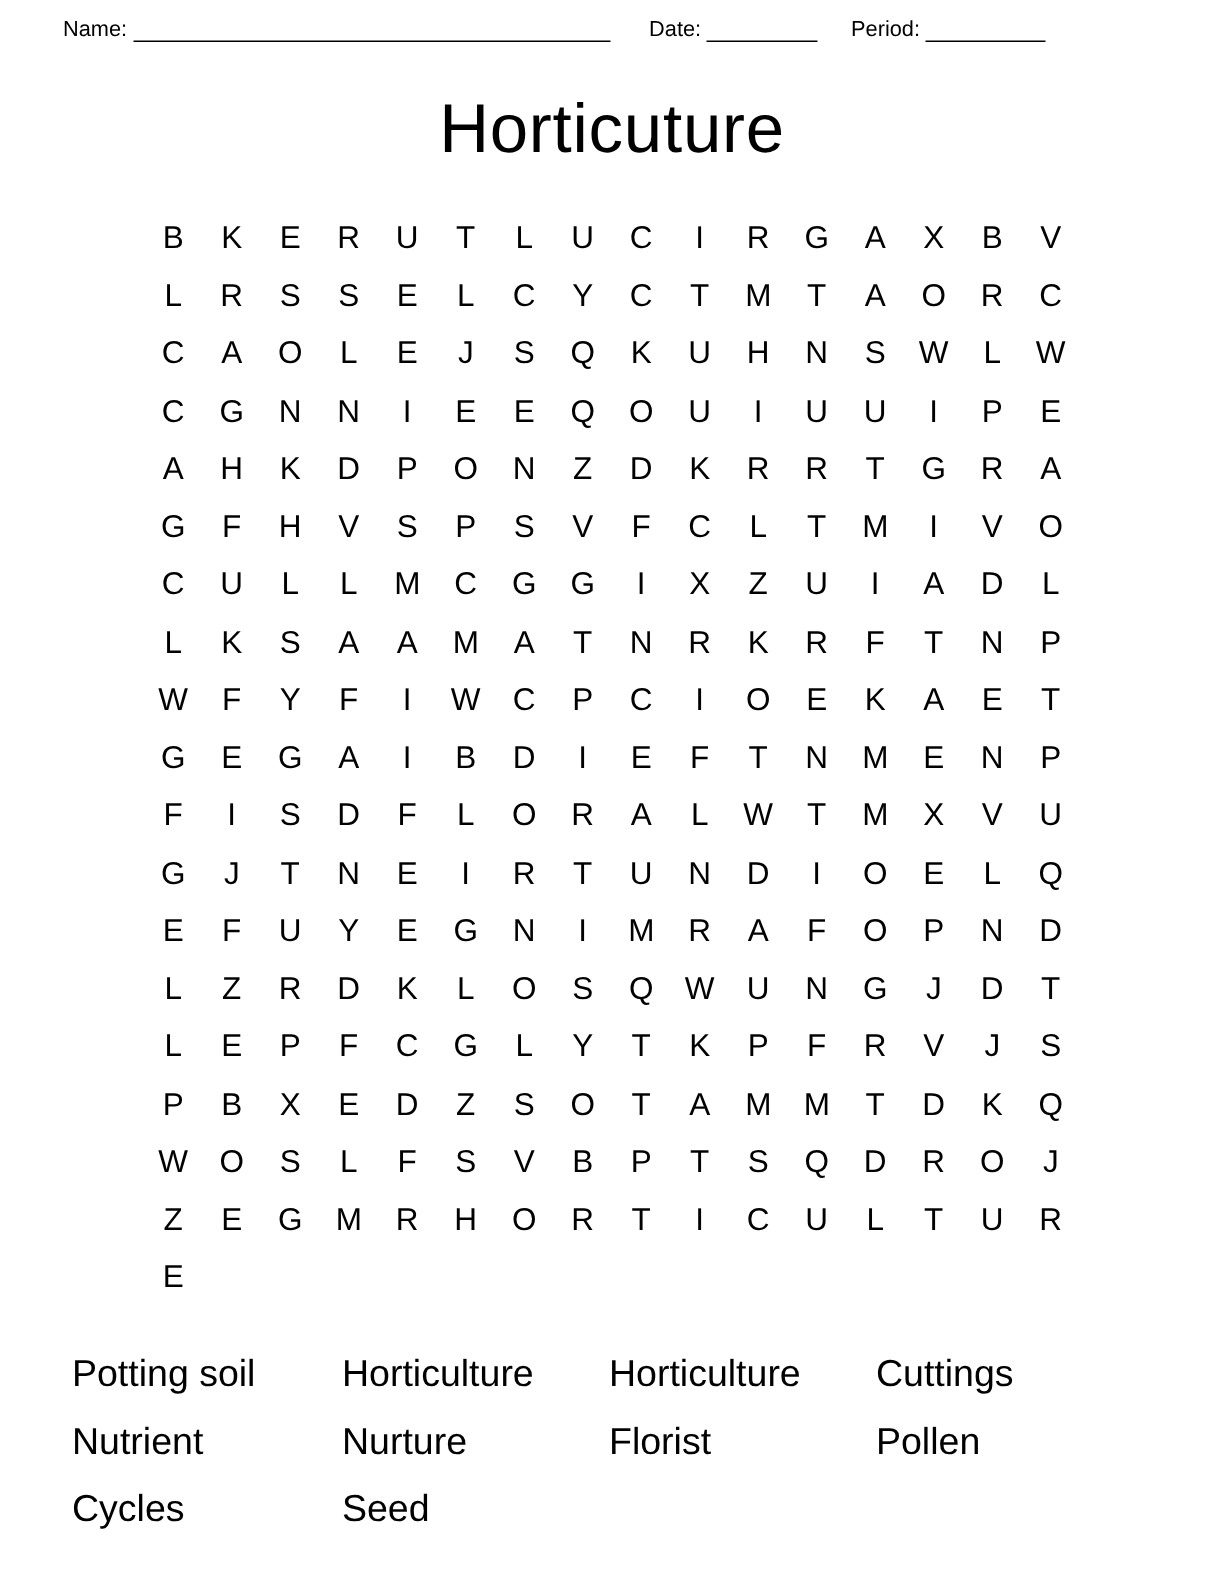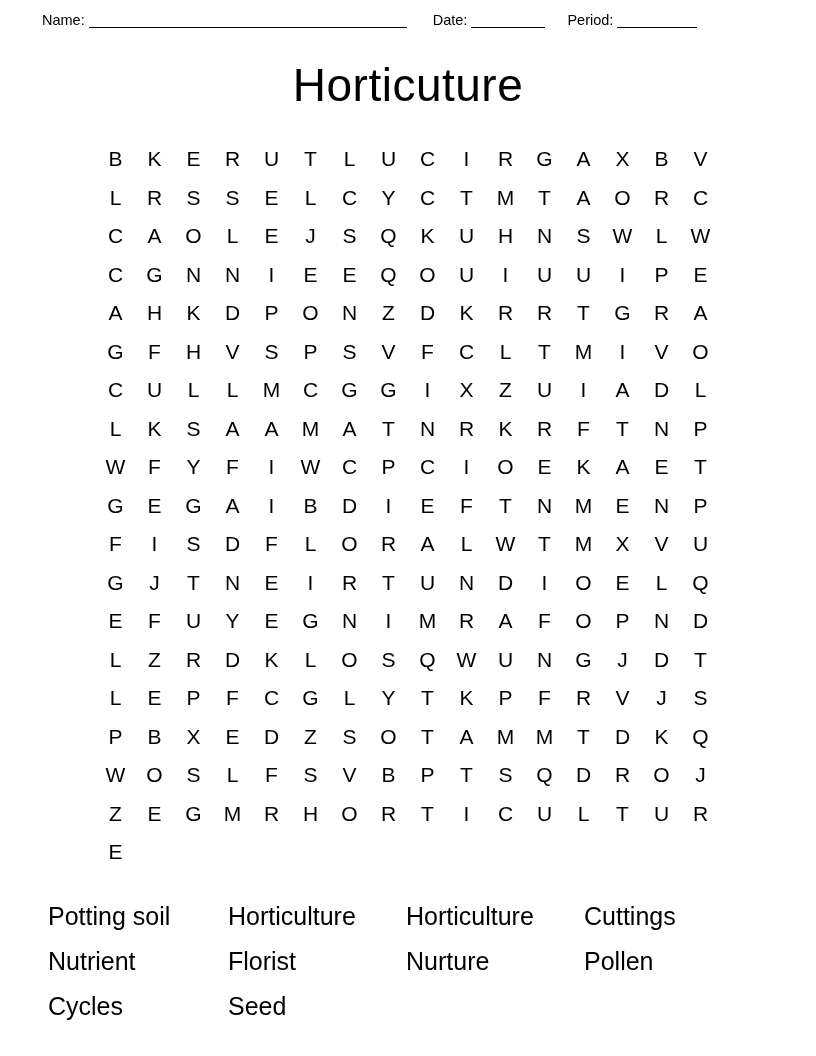--- a/index.html
+++ b/index.html
@@ -416,21 +416,21 @@
         <div class="cell">E</div>
       </div>
   </div>
 
   <div class="wordlist" id="wordlist">
       <div class="word">Potting soil</div>
       <div class="word">Horticulture</div>
       <div class="word">Horticulture</div>
       <div class="word">Cuttings</div>
       <div class="word">Nutrient</div>
+      <div class="word">Nurture</div>
       <div class="word">Florist</div>
-      <div class="word">Nurture</div>
       <div class="word">Pollen</div>
       <div class="word">Cycles</div>
       <div class="word">Seed</div>
       <div class="word empty"></div>
     </div>
 
 </div>
 
 </body></html>

